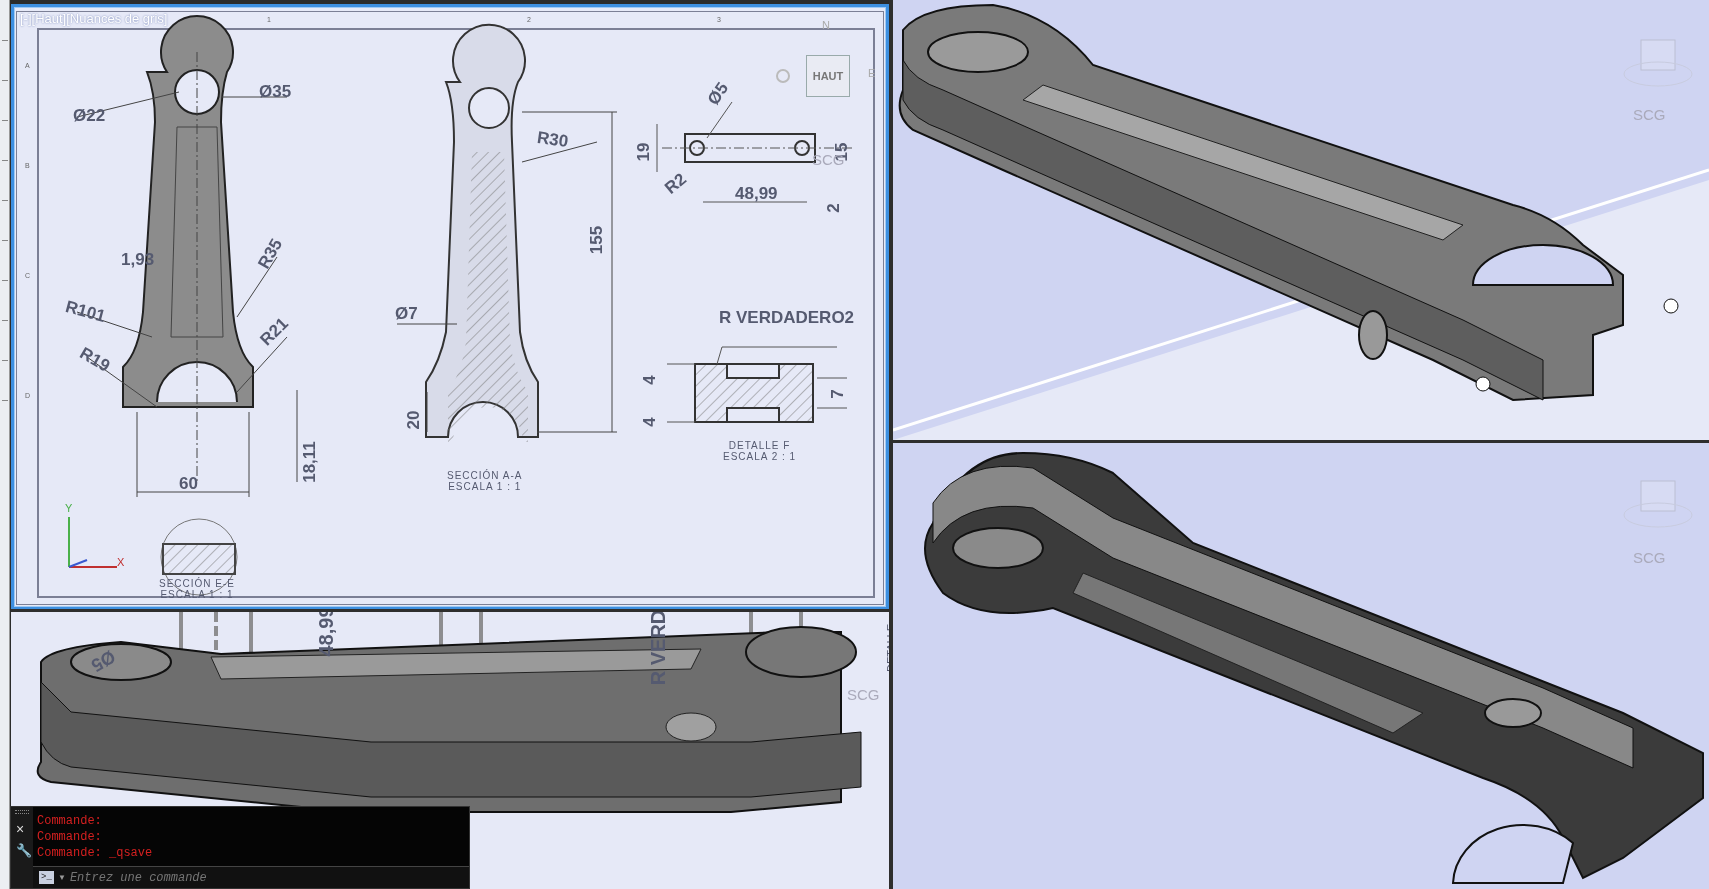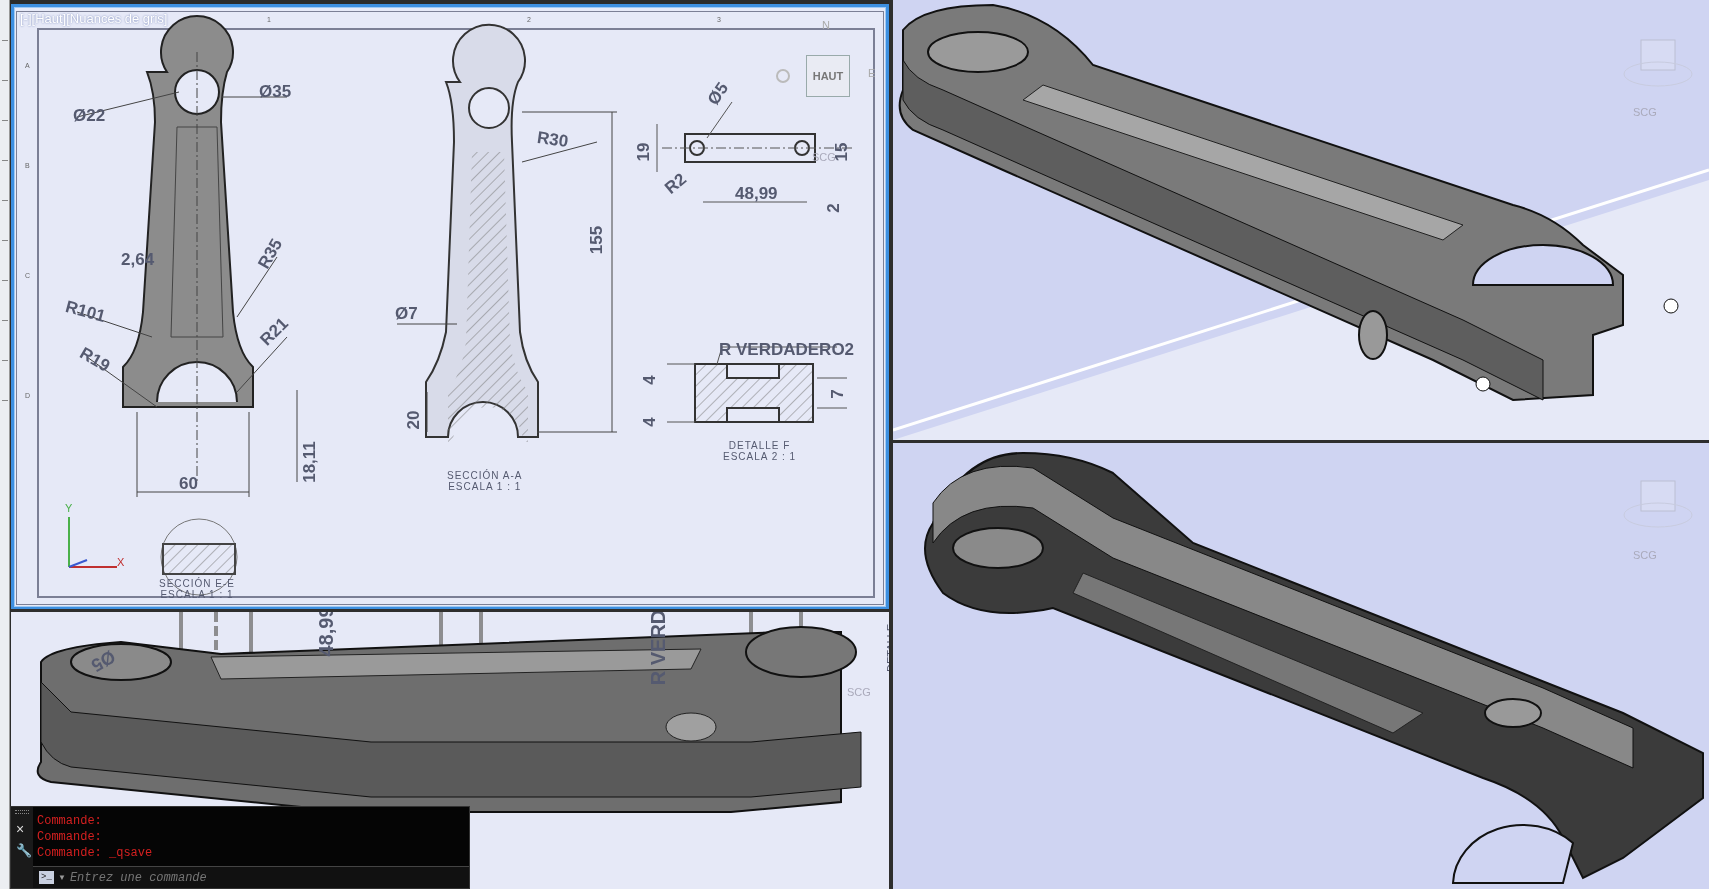--- a/index.html
+++ b/index.html
@@ -11,21 +11,21 @@
   .vp.active { border: 3px solid #3d8fe0; box-shadow: inset 0 0 0 1px #9fc9f4; }
   .vp-label { position: absolute; left: 6px; top: 4px; color: #ffffff; font-size: 13px; text-shadow: 0 0 2px #6a7bb0; z-index: 5; }
   
   .sheet { position: absolute; left: 10px; top: 8px; right: 10px; bottom: 0; background: #e6e9f7; border: 1px solid #7b7f95; }
   .sheet-inner { position: absolute; left: 20px; top: 16px; right: 8px; bottom: 6px; border: 2px solid #7b7f95; }
   .zone { position: absolute; font-size: 7px; color: #666; }
   .dim { position: absolute; color: #555a70; font-size: 17px; font-weight: bold; white-space: nowrap; }
   .dim.small { font-size: 11px; font-weight: normal; }
   .note { position: absolute; color: #555a70; font-size: 10px; text-align: center; line-height: 11px; letter-spacing: 1px; }
   .navcube { position: absolute; width: 44px; height: 42px; border: 1px solid #9aa; background: #e9ebf3; color: #777; font-size: 11px; display:flex; align-items:center; justify-content:center;font-weight:bold; }
-  .scg { position: absolute; color: #aab; font-size: 11px; }
+  .scg { position: absolute; color: #aab; font-size: 15px; }
   .title-block { position: absolute; border: 1px solid #7b7f95; background: #eaedf8; }
   .tb-line { position: absolute; background: #7b7f95; }
   .sig { position: absolute; color: #c0606e; font-family: "DejaVu Serif", serif; font-style: italic; font-size: 22px; }
   .sheet-size { position: absolute; font-size: 10px; color: #555; }
   
   .cmd { position: absolute; left: 10px; top: 806px; width: 460px; height: 83px; background: #050505; border: 1px solid #333; }
   .cmd-side { position: absolute; left: 0; top: 0; width: 22px; height: 100%; background: #1a1a1a; }
   .cmd-grip { position: absolute; left: 4px; top: 3px; width: 14px; height: 4px; border-top: 1px dotted #888; border-bottom: 1px dotted #888; }
   .cmd-close { position: absolute; left: 5px; top: 14px; color: #ddd; font-size: 14px; }
   .cmd-wrench { position: absolute; left: 5px; top: 36px; color: #ddd; font-size: 13px; }
@@ -139,21 +139,21 @@
 
         <g stroke-width="2">
           <line x1="52" y1="555" x2="52" y2="505" stroke="#4ab04a"></line>
           <line x1="52" y1="555" x2="100" y2="555" stroke="#c03030"></line>
           <line x1="52" y1="555" x2="70" y2="548" stroke="#3a5ad0"></line>
         </g>
       </svg>
 
       <span class="dim" style="left:56px;top:94px">Ø22</span>
       <span class="dim" style="left:242px;top:70px">Ø35</span>
-      <span class="dim" style="left:104px;top:238px">2,64</span>
+      <span class="dim" style="left:104px;top:238px">1,93</span>
       <span class="dim" style="left:238px;top:232px;transform:rotate(-60deg)">R35</span>
       <span class="dim" style="left:48px;top:290px;transform:rotate(15deg)">R101</span>
       <span class="dim" style="left:242px;top:310px;transform:rotate(-45deg)">R21</span>
       <span class="dim" style="left:62px;top:338px;transform:rotate(30deg)">R19</span>
       <span class="dim" style="left:162px;top:462px">60</span>
       <span class="dim" style="left:272px;top:440px;transform:rotate(-90deg)">18,11</span>
 
       <span class="dim" style="left:520px;top:118px;transform:rotate(8deg)">R30</span>
       <span class="dim" style="left:566px;top:218px;transform:rotate(-90deg)">155</span>
       <span class="dim" style="left:378px;top:292px">Ø7</span>
@@ -163,21 +163,21 @@
         <div>ESCALA 1 : 1</div>
       </div>
 
       <span class="dim" style="left:690px;top:72px;transform:rotate(-55deg)">Ø5</span>
       <span class="dim" style="left:618px;top:130px;transform:rotate(-90deg)">19</span>
       <span class="dim" style="left:816px;top:130px;transform:rotate(-90deg)">15</span>
       <span class="dim" style="left:648px;top:162px;transform:rotate(-40deg)">R2</span>
       <span class="dim" style="left:718px;top:172px">48,99</span>
       <span class="dim" style="left:812px;top:186px;transform:rotate(-90deg)">2</span>
 
-      <span class="dim" style="left:702px;top:328px">R VERDADERO2</span>
+      <span class="dim" style="left:702px;top:296px">R VERDADERO2</span>
       <span class="dim" style="left:628px;top:358px;transform:rotate(-90deg)">4</span>
       <span class="dim" style="left:628px;top:400px;transform:rotate(-90deg)">4</span>
       <span class="dim" style="left:816px;top:372px;transform:rotate(-90deg)">7</span>
       <div class="note" style="left:706px;top:428px">
         <div>DETALLE F</div>
         <div>ESCALA 2 : 1</div>
       </div>
       <div class="note" style="left:142px;top:566px">
         <div>SECCIÓN E-E</div>
         <div>ESCALA 1 : 1</div>

